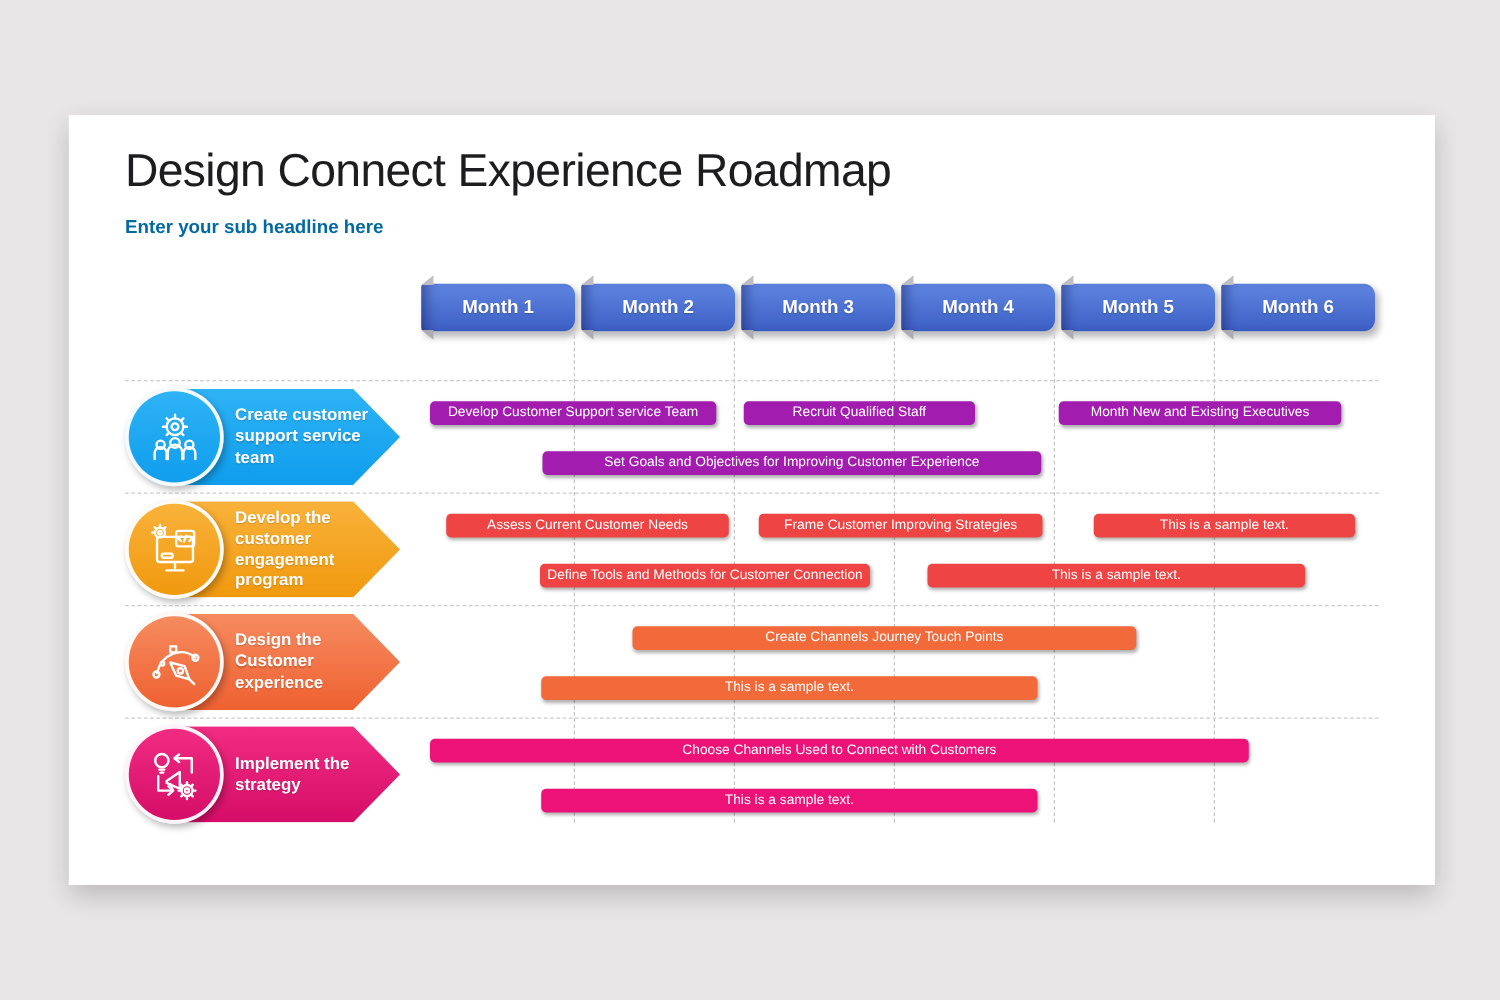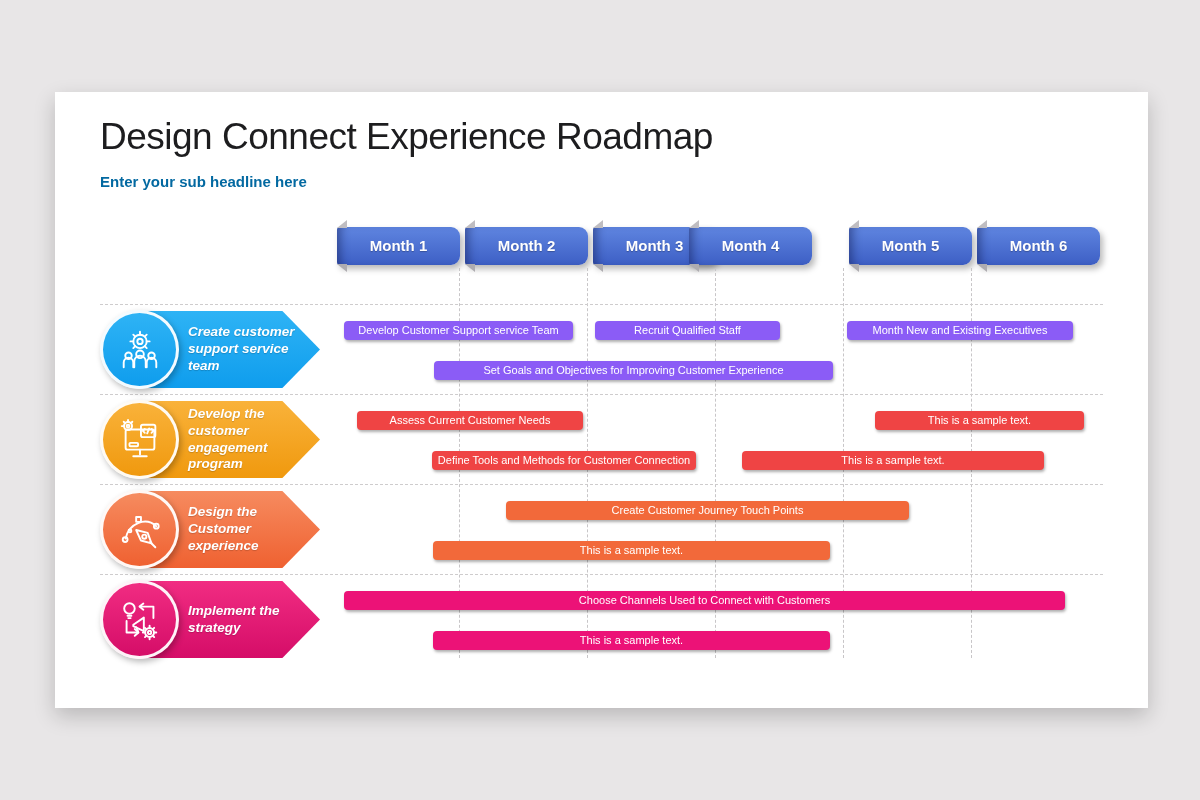--- a/index.html
+++ b/index.html
@@ -38,21 +38,21 @@
     background:#aeacb0; clip-path:polygon(0 0,100% 0,100% 100%);
   }
   .banner span {
     font-size:15px; font-weight:bold; color:#fff; line-height:38px;
     text-shadow:0 1px 1px rgba(0,0,0,.25);
   }
   
   .vline { position:absolute; top:176px; height:390px; width:0; border-left:1px dashed #c8c6c8; }
   .hline { position:absolute; left:45px; width:1003px; height:0; border-top:1px dashed #cecccd; }
   
-  .pill { position:absolute; left:45px; width:220px; height:77px;font-style:italic; }
+  .pill { position:absolute; left:45px; width:220px; height:77px; }
   .pill-body {
     position:absolute; left:32px; top:0; width:188px; height:77px;
     clip-path:polygon(0 0,80% 0,100% 50%,80% 100%,0 100%);
   }
   .pill-circle {
     position:absolute; left:0; top:-1px; width:79px; height:79px; border-radius:50%;
     border:3px solid rgba(255,255,255,.95);
     display:flex; align-items:center; justify-content:center;
     box-shadow:2px 3px 6px rgba(0,0,0,.28);
   }
@@ -66,41 +66,41 @@
   .c1 .pill-body, .c1 .pill-circle { background:linear-gradient(180deg,#f9b23a 0%,#f0990e 100%); }
   .c2 .pill-body, .c2 .pill-circle { background:linear-gradient(180deg,#f68b5f 0%,#ef6131 100%); }
   .c3 .pill-body, .c3 .pill-circle { background:linear-gradient(180deg,#f12c82 0%,#d50d68 100%); }
   
   .bar {
     position:absolute; height:19px; border-radius:4px;
     font-size:11px; color:#fff; text-align:center; line-height:19px;
     white-space:nowrap; overflow:hidden;
     box-shadow:1px 2px 3px rgba(0,0,0,.32);
   }
-  .bar.c0 { background:#8b5cf6; }
+  .bar.c0 { background:#a21caf; }
   .bar.c1 { background:#ef4444;margin-left:13px; }
   .bar.c2 { background:#f2693a; }
   .bar.c3 { background:#ec1277; }
   .icon { width:46px; height:46px; }
   .icon path, .icon circle, .icon rect, .icon line, .icon polyline {
     fill:none; stroke:#fff; stroke-width:2; stroke-linecap:round; stroke-linejoin:round;
   }
 </style>
 </head>
 <body>
 
 <div class="slide">
 
   <div class="title">Design Connect Experience Roadmap</div>
   <div class="subtitle">Enter your sub headline here</div>
 
   <div class="banner" style="left:282px"><span>Month 1</span></div>
   <div class="banner" style="left:410px"><span>Month 2</span></div>
   <div class="banner" style="left:538px"><span>Month 3</span></div>
-  <div class="banner" style="left:634px"><span>Month 4</span></div>
+  <div class="banner" style="left:666px"><span>Month 4</span></div>
   <div class="banner" style="left:794px"><span>Month 5</span></div>
   <div class="banner" style="left:922px"><span>Month 6</span></div>
 
   <div class="vline" style="left:404px"></div>
   <div class="vline" style="left:532px"></div>
   <div class="vline" style="left:660px"></div>
   <div class="vline" style="left:788px"></div>
   <div class="vline" style="left:916px"></div>
   <div class="hline" style="top:212px"></div>
   <div class="hline" style="top:302px"></div>
@@ -151,41 +151,42 @@
           <circle cx="11.5" cy="9.5" r="1.5"></circle>
         <line x1="11.5" y1="3" x2="11.5" y2="5.3"></line>
           <line x1="5" y1="9.5" x2="7.3" y2="9.5"></line>
         <line x1="7" y1="5" x2="8.6" y2="6.6"></line>
           <line x1="16" y1="5" x2="14.4" y2="6.6"></line>
       </svg>
     </div>
     <div class="pill-text">Develop the customer engagement program</div>
   </div>
   <div class="bar c1" style="left:289px; top:319px; width:226px">Assess Current Customer Needs</div>
+  <div class="bar c1" style="left:539px; top:319px; width:227px">Frame Customer Improving Strategies</div>
   <div class="bar c1" style="left:807px; top:319px; width:209px">This is a sample text.</div>
   <div class="bar c1" style="left:364px; top:359px; width:264px">Define Tools and Methods for Customer Connection</div>
   <div class="bar c1" style="left:674px; top:359px; width:302px">This is a sample text.</div>
 
   <div class="pill c2" style="top:399px">
     <div class="pill-body"></div>
     <div class="pill-circle">
       <svg class="icon" viewBox="0 0 48 48">
         <path d="M9,33 C 12,17 30,10 41,20"></path>
         <circle cx="8.5" cy="34" r="2.5"></circle>
         <rect x="20" y="10.5" width="5" height="5"></rect>
         <circle cx="41" cy="20" r="2.5"></circle>
         <circle cx="13.5" cy="25" r="1.5"></circle>
         <path d="M20,24 L32,27 L36,38 L25,35 Z"></path>
         <circle cx="28.5" cy="31" r="2.2"></circle>
         <line x1="34.5" y1="36.5" x2="40" y2="42"></line>
       </svg>
     </div>
     <div class="pill-text">Design the Customer experience</div>
   </div>
-  <div class="bar c2" style="left:451px; top:409px; width:403px">Create Customer Journey Touch Points</div>
+  <div class="bar c2" style="left:451px; top:409px; width:403px">Create Channels Journey Touch Points</div>
   <div class="bar c2" style="left:378px; top:449px; width:397px">This is a sample text.</div>
 
   <div class="pill c3" style="top:489px">
     <div class="pill-body"></div>
     <div class="pill-circle">
       <svg class="icon" viewBox="0 0 48 48">
         <circle cx="13" cy="12" r="5.5"></circle>
         <line x1="11" y1="19.5" x2="15" y2="19.5"></line>
           <line x1="11.8" y1="22" x2="14.2" y2="22"></line>
         <path d="M38,22 V10 H24"></path>
@@ -201,16 +202,16 @@
         <line x1="27" y1="37" x2="29.4" y2="37"></line>
           <line x1="38.6" y1="37" x2="41" y2="37"></line>
         <line x1="29.2" y1="32.2" x2="30.8" y2="33.8"></line>
           <line x1="38.8" y1="41.8" x2="37.2" y2="40.2"></line>
         <line x1="38.8" y1="32.2" x2="37.2" y2="33.8"></line>
           <line x1="29.2" y1="41.8" x2="30.8" y2="40.2"></line>
       </svg>
     </div>
     <div class="pill-text">Implement the strategy</div>
   </div>
-  <div class="bar c3" style="left:289px; top:499px; width:721px">Choose Channels Used to Connect with Customers</div>
+  <div class="bar c3" style="left:289px; top:499px; width:655px">Choose Channels Used to Connect with Customers</div>
   <div class="bar c3" style="left:378px; top:539px; width:397px">This is a sample text.</div>
 
 </div>
 
 </body></html>

